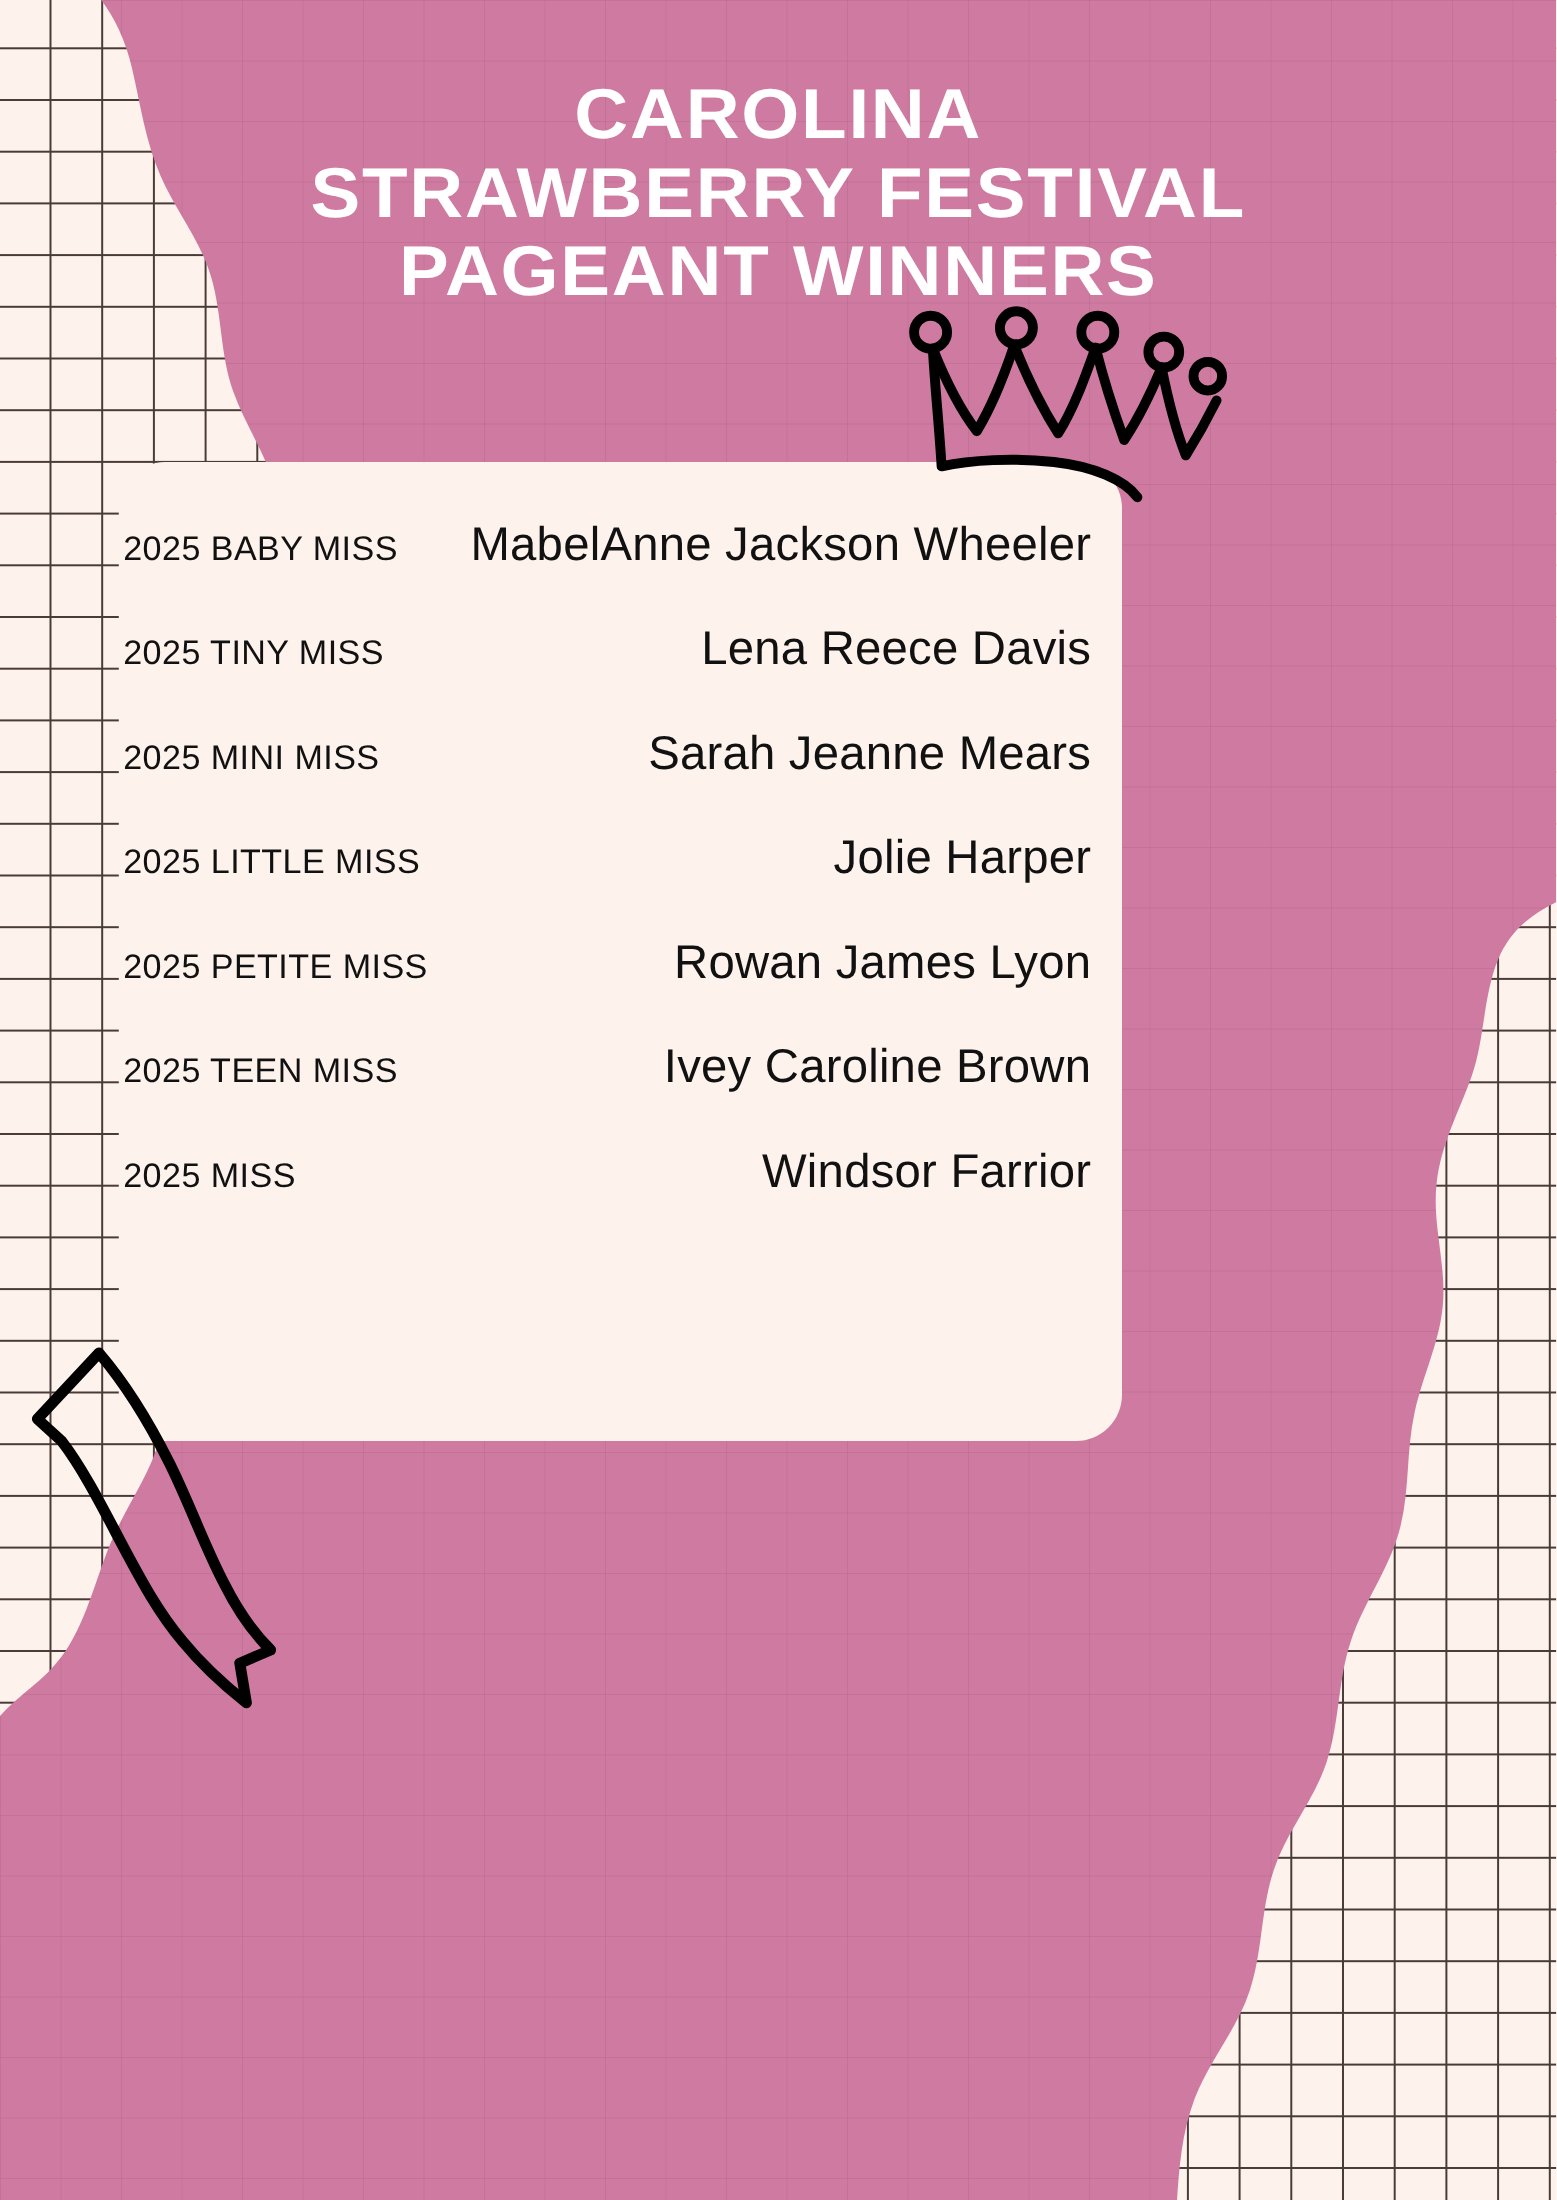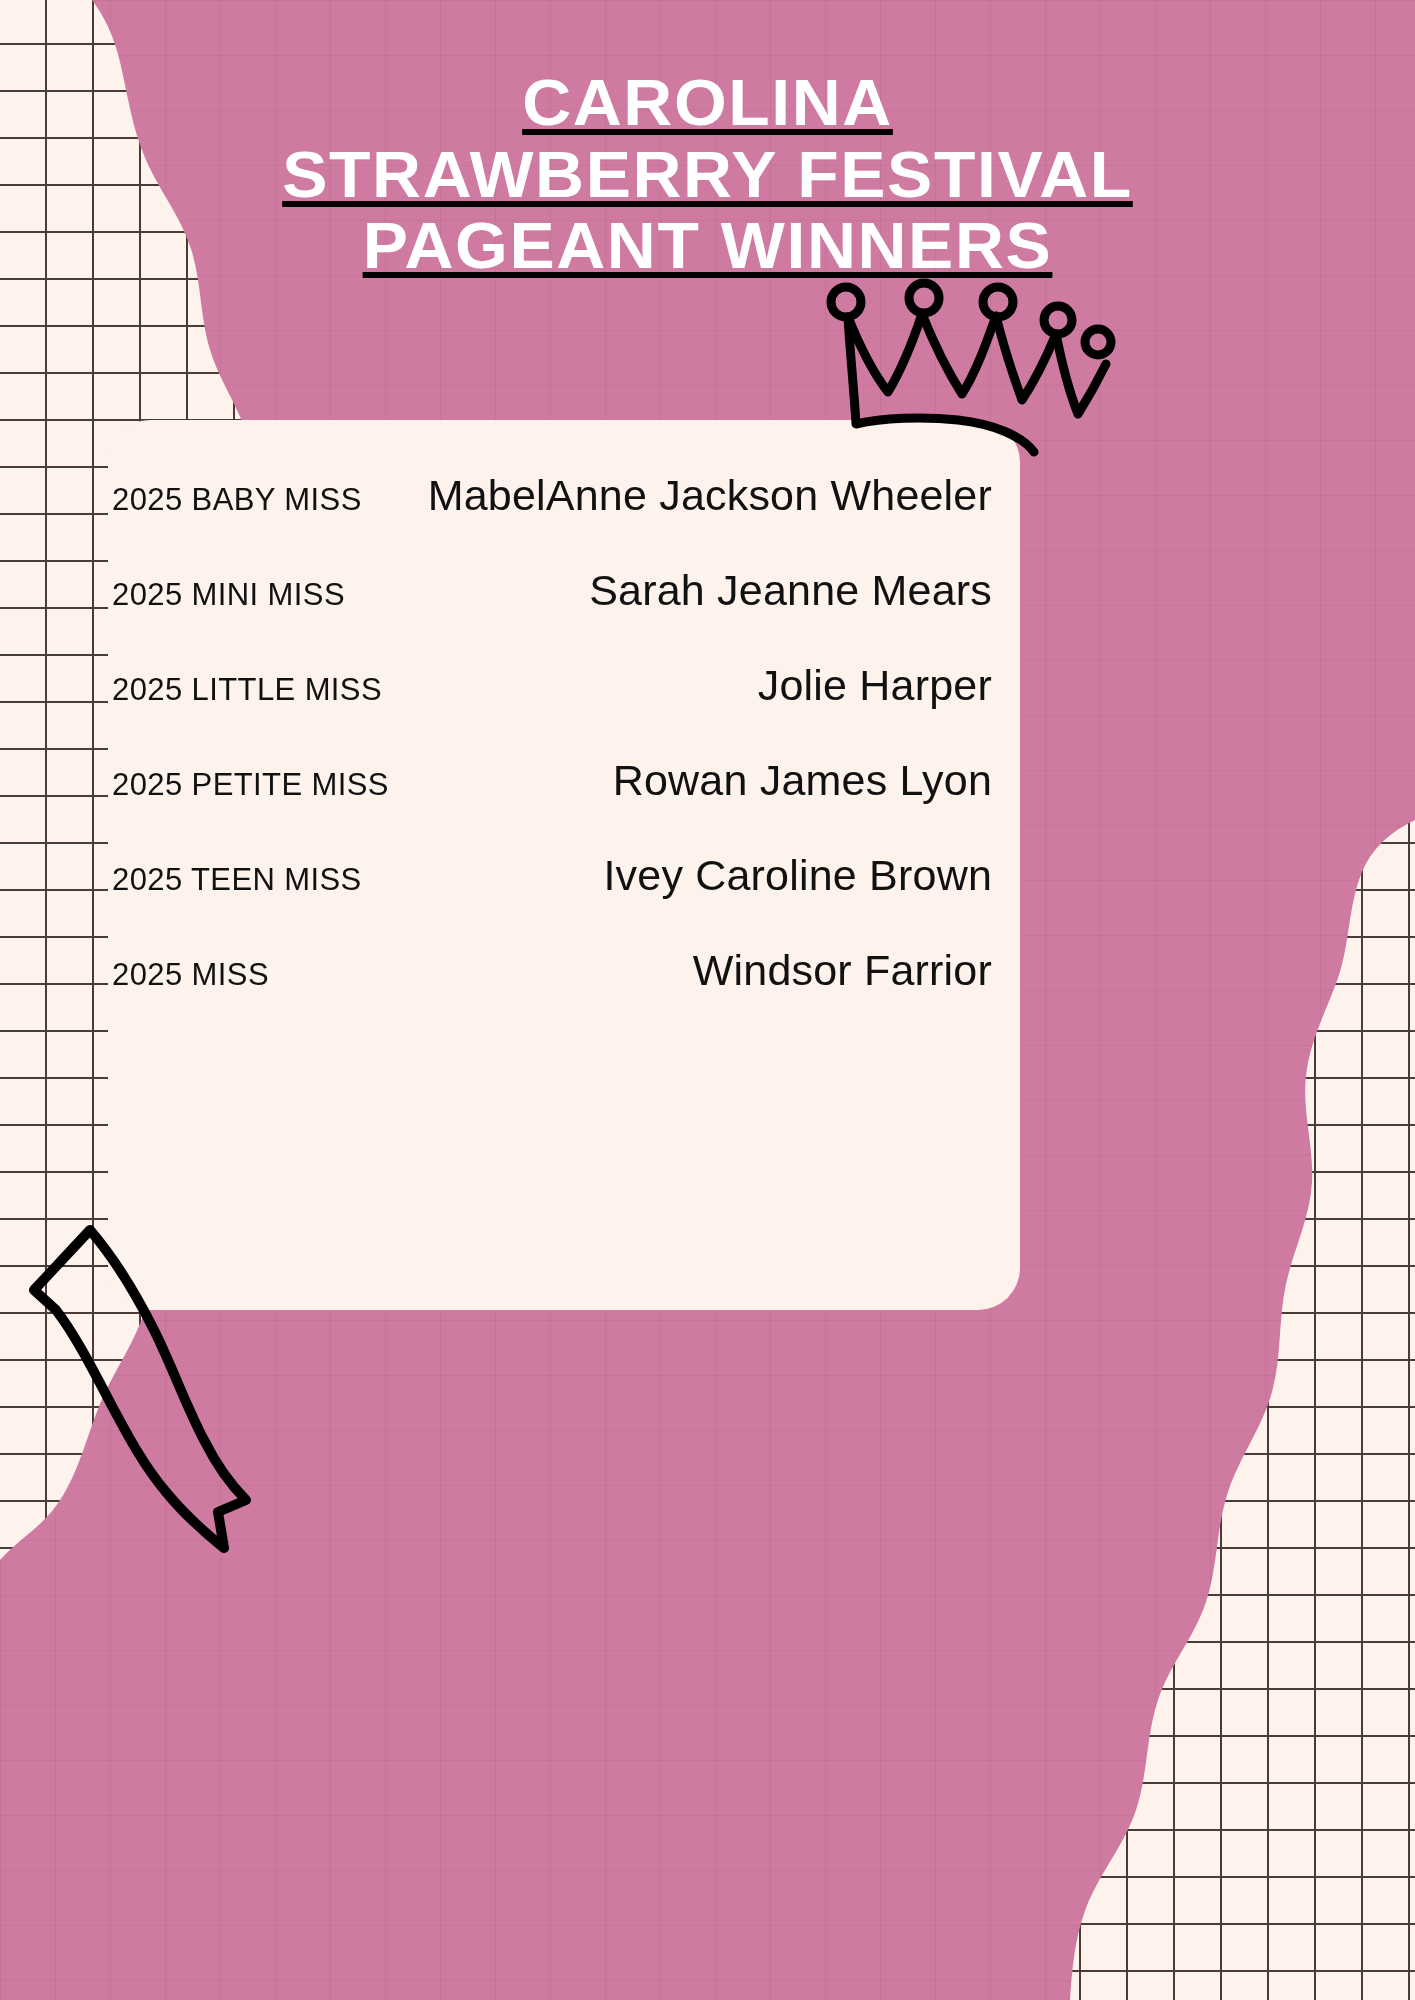--- a/index.html
+++ b/index.html
@@ -46,21 +46,20 @@
 
   
   .title {
     position: absolute;
     left: 0;
     top: 68px;
     width: 1415px;
     text-align: center;
     z-index: 4;
     padding: 0 80px;
-    text-decoration: underline;
   }
   .title-line {
     color: #ffffff;
     font-family: "Liberation Sans Narrow", "Liberation Sans", sans-serif;
     font-weight: 700;
     font-size: 64px;
     line-height: 1.12;
     letter-spacing: 1.5px;
     white-space: nowrap;
     transform: scaleX(1.06);
@@ -190,20 +189,24 @@
   </div>
 
   <div class="card"></div>
 
   <div class="winners">
     <div class="row">
       <span class="cat">2025 BABY MISS</span>
       <span class="name">MabelAnne Jackson Wheeler</span>
     </div>
     <div class="row">
+      <span class="cat">2025 TINY MISS</span>
+      <span class="name">Lena Reece Davis</span>
+    </div>
+    <div class="row">
       <span class="cat">2025 MINI MISS</span>
       <span class="name">Sarah Jeanne Mears</span>
     </div>
     <div class="row">
       <span class="cat">2025 LITTLE MISS</span>
       <span class="name">Jolie Harper</span>
     </div>
     <div class="row">
       <span class="cat">2025 PETITE MISS</span>
       <span class="name">Rowan James Lyon</span>

